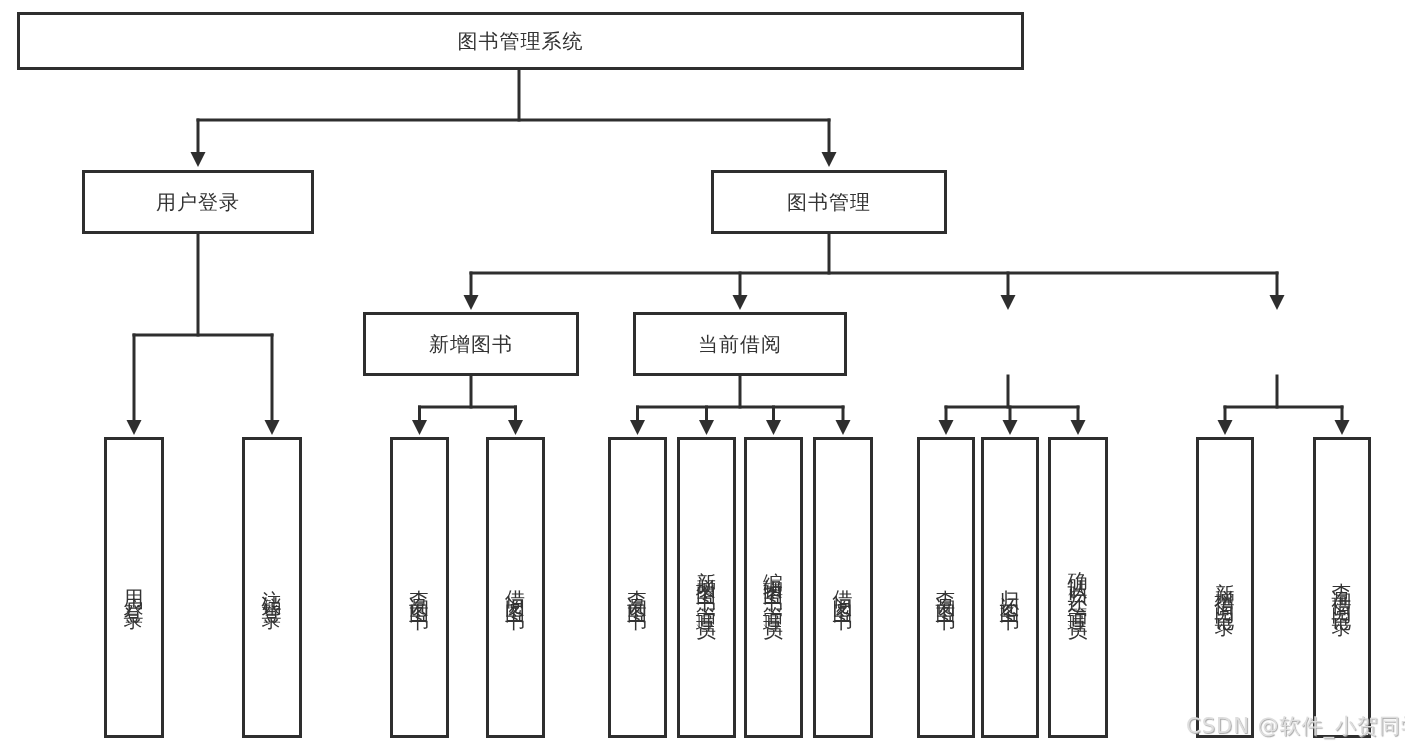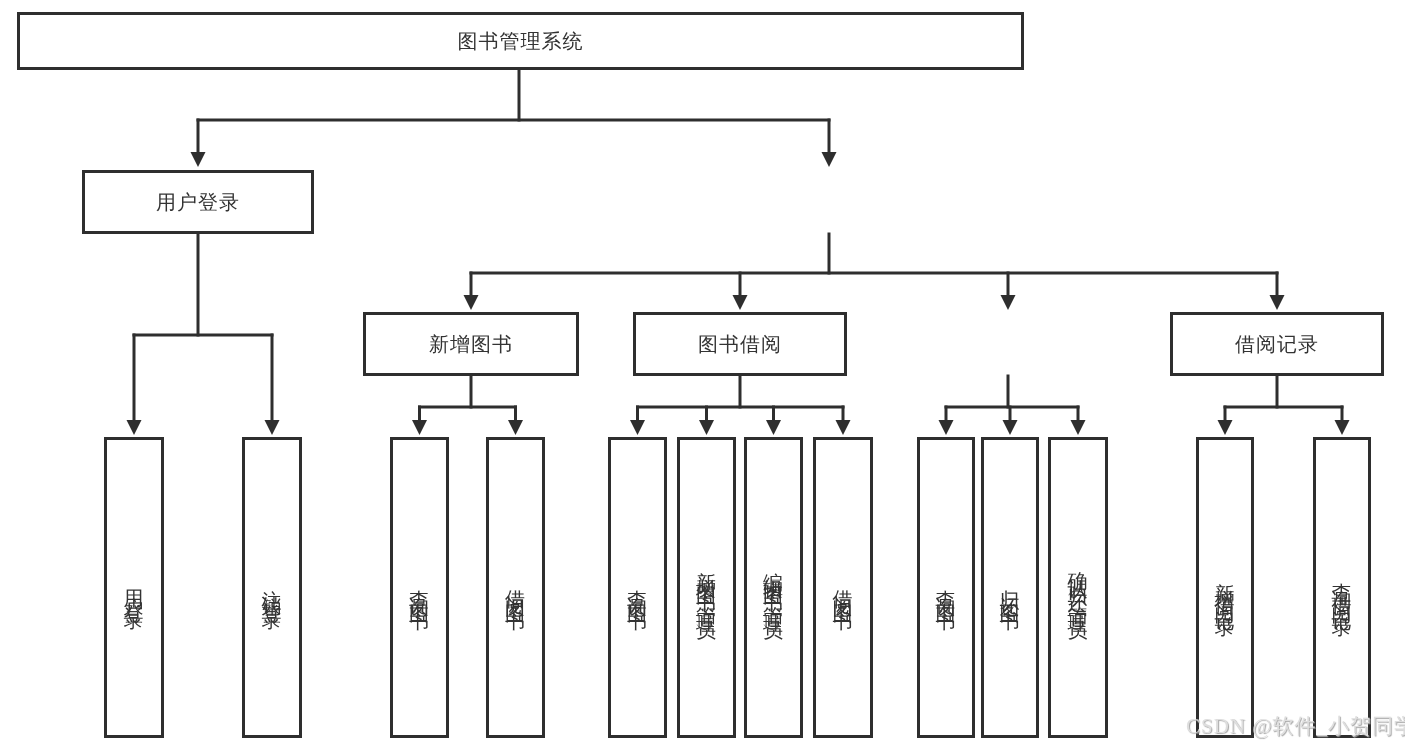--- a/index.html
+++ b/index.html
@@ -5,21 +5,21 @@
   :root {
     --line: #2e2e2e;
     --text: #333333;
     --bg: #ffffff;
     --boxfill: #ffffff;
     --wm: #dedede;
   }
   * { margin:0; padding:0; box-sizing:border-box; }
   body { background:var(--bg); font-family:"DejaVu Sans","Liberation Sans",sans-serif; }
   .canvas {
-    position:relative; width:1405px; height:747px; background:var(--bg); overflow:hidden;font-family:Liberation Serif, serif;
+    position:relative; width:1405px; height:747px; background:var(--bg); overflow:hidden;
   }
   .connectors { position:absolute; left:0; top:0; width:1405px; height:747px; }
   .node {
     position:absolute; background:var(--boxfill); border:3px solid var(--line);
     display:flex; align-items:center; justify-content:center;
     color:var(--text); font-size:20px; line-height:1; white-space:nowrap;
   }
   .hnode span { letter-spacing:1px; }
   .vnode span {
     writing-mode:vertical-rl; text-orientation:mixed;
@@ -111,29 +111,29 @@
     </g>
   </svg>
 
   <div class="node hnode" style="left:17px;top:12px;width:1007px;height:58px">
     <span>图书管理系统</span>
   </div>
 
   <div class="node hnode" style="left:82px;top:170px;width:232px;height:64px">
     <span>用户登录</span>
   </div>
+  <div class="node hnode" style="left:711px;top:170px;width:236px;height:64px">
+    <span>图书管理</span>
+  </div>
 
   <div class="node hnode" style="left:363px;top:312px;width:216px;height:64px">
     <span>新增图书</span>
   </div>
   <div class="node hnode" style="left:633px;top:312px;width:214px;height:64px">
-    <span>图书借阅</span>
-  </div>
-  <div class="node hnode" style="left:1170px;top:312px;width:214px;height:64px">
-    <span>借阅记录</span>
+    <span>当前借阅</span>
   </div>
 
   <div class="node vnode" style="left:104px;top:437px;width:60px;height:301px">
     <span>用户登录</span>
   </div>
   <div class="node vnode" style="left:242px;top:437px;width:60px;height:301px">
     <span>注销登录</span>
   </div>
 
   <div class="node vnode" style="left:390px;top:437px;width:59px;height:301px">

